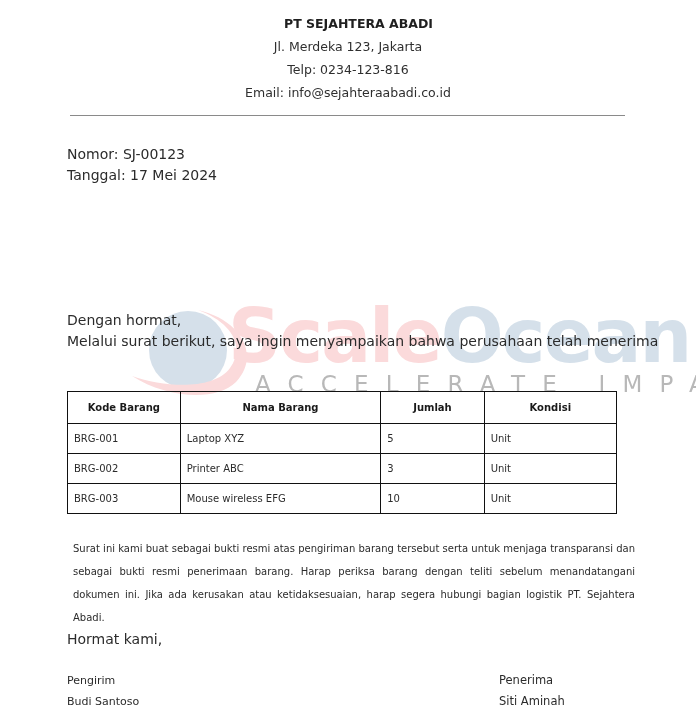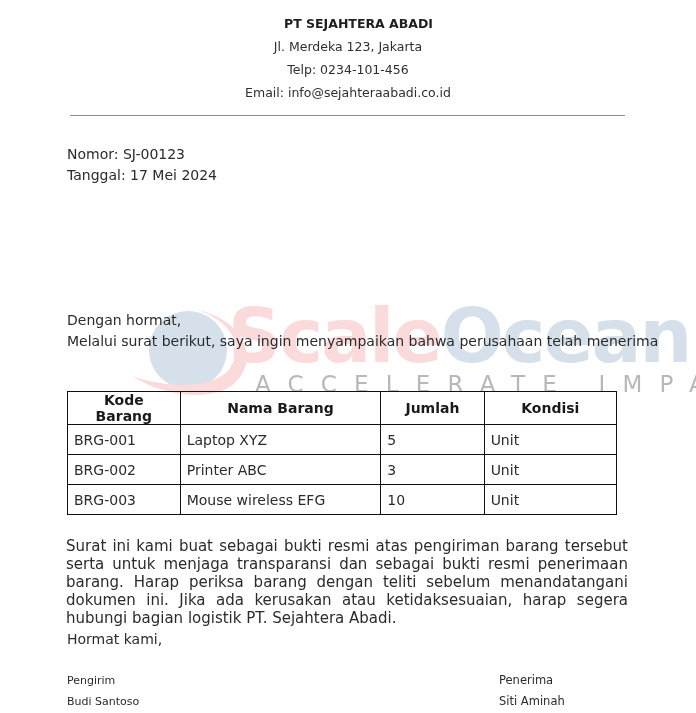--- a/index.html
+++ b/index.html
@@ -95,21 +95,21 @@
       white-space: nowrap;
       line-height: 28px;
     }
     
     .items-table {
       position: absolute;
       left: 67px;
       top: 391px;
       width: 550px;
       border-collapse: collapse;
-      font-size: 14px;
+      font-size: 10px;
       color: #2b2b2b;
       background: transparent;
     }
     .items-table th, .items-table td {
       border: 1px solid #111;
       height: 30px;
       padding: 0 6px;
       box-sizing: border-box;
     }
     .items-table th {
@@ -120,25 +120,25 @@
     }
     .items-table td {
       text-align: left;
     }
     .col-code { width: 109px; }
     .col-name { width: 194px; }
     .col-qty { width: 100px; }
     .col-cond { width: 128px; }
     .closing {
       position: absolute;
-      left: 66px;
+      left: 73px;
       top: 537px;
       width: 562px;
-      font-size: 15px;
-      line-height: 18px;
+      font-size: 10px;
+      line-height: 23px;
       text-align: justify;
       color: #2b2b2b;
     }
     .sign-left {
       position: absolute;
       left: 67px;
       top: 670px;
       font-size: 11px;
       color: #2b2b2b;
     }
@@ -165,21 +165,21 @@
       <circle cx="152" cy="340" r="39" fill="#d5e0ea"></circle>
       <path d="M 162 300 C 205 310, 225 345, 200 372 C 180 392, 130 388, 96 366 C 130 378, 178 380, 194 358 C 210 336, 195 312, 162 300 Z" fill="#fbdadb"></path>
     </svg>
     <div class="wm-word"><span class="wm-scale">Scale</span><span class="wm-ocean">Ocean</span></div>
     <div class="wm-tagline">ACCELERATE IMPACT</div>
   </div>
 
   <div class="header">
     <div class="company">PT SEJAHTERA ABADI</div>
     <div class="line">Jl. Merdeka 123, Jakarta</div>
-    <div class="line">Telp: 0234-101-456</div>
+    <div class="line">Telp: 0234-123-816</div>
     <div class="line">Email: info@sejahteraabadi.co.id</div>
   </div>
 
   <div class="divider"></div>
 
   <div class="text-block" style="top:144px;">
     <div class="row">Nomor: SJ-00123</div>
     <div class="row">Tanggal: 17 Mei 2024</div>
   </div>
 

